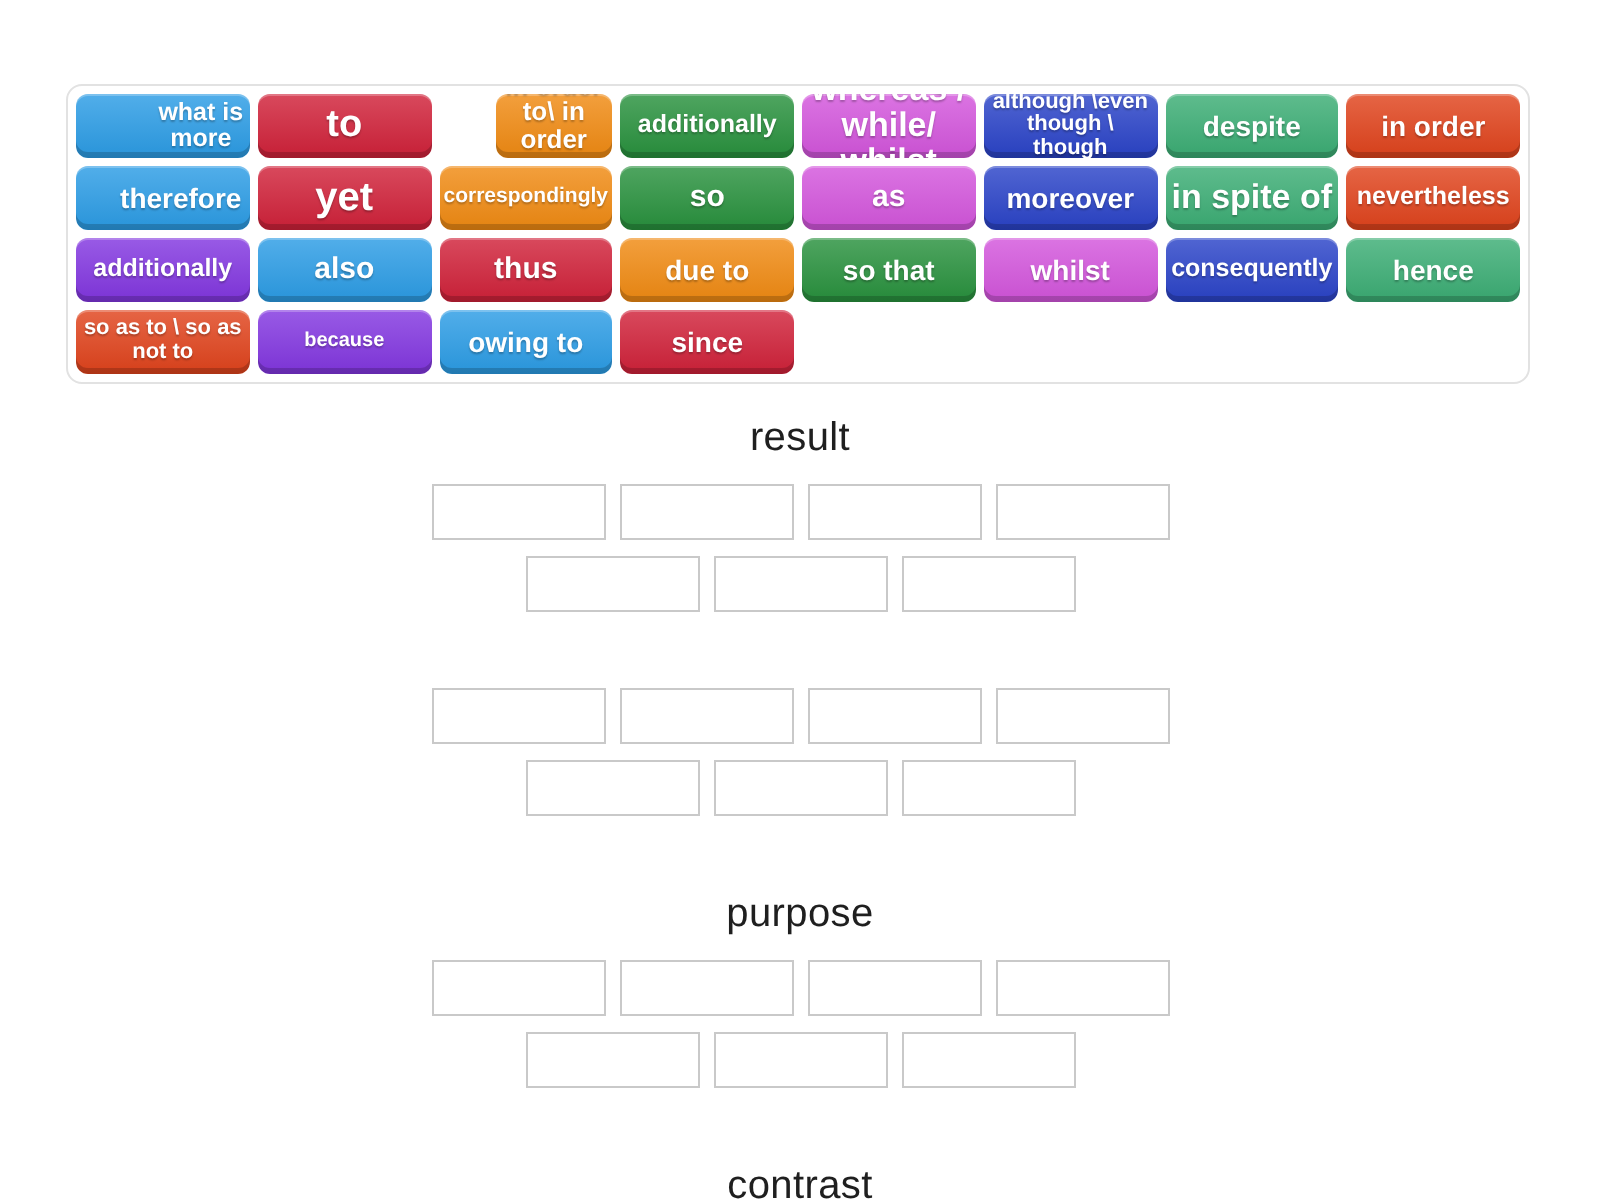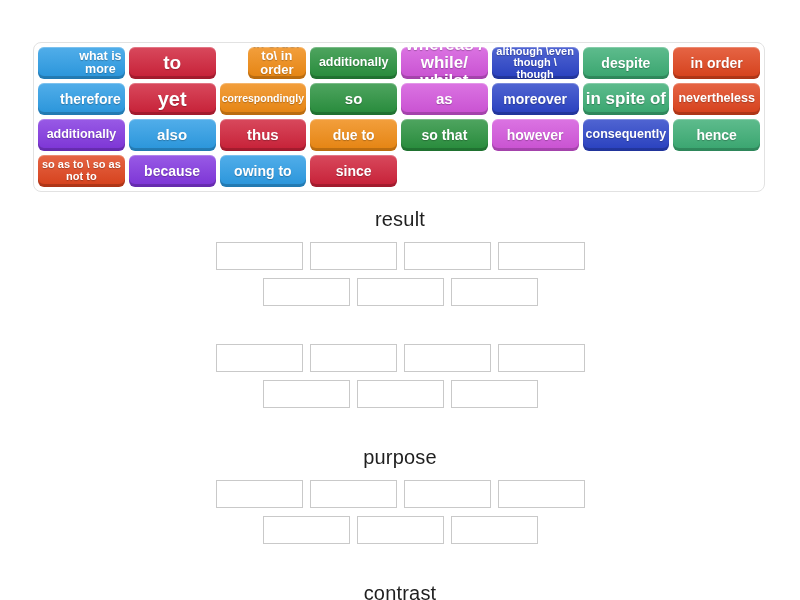--- a/index.html
+++ b/index.html
@@ -92,25 +92,25 @@
       <div class="chip" style="background-color: rgb(40, 145, 61); font-size: 15px;">so</div>
       <div class="chip" style="background-color: rgb(211, 85, 220); font-size: 15px;">as</div>
       <div class="chip" style="background-color: rgb(42, 67, 200); font-size: 14px;">moreover</div>
       <div class="chip" style="background-color: rgb(59, 173, 116); font-size: 17px;">in spite of</div>
       <div class="chip" style="background-color: rgb(224, 67, 28); font-size: 12.5px;">nevertheless</div>
       <div class="chip" style="background-color: rgb(130, 54, 224); font-size: 12.5px;">additionally</div>
       <div class="chip" style="background-color: rgb(43, 156, 229); font-size: 15px;">also</div>
       <div class="chip" style="background-color: rgb(208, 33, 57); font-size: 15px;">thus</div>
       <div class="chip" style="background-color: rgb(240, 138, 18); font-size: 14px;">due to</div>
       <div class="chip" style="background-color: rgb(40, 145, 61); font-size: 14px;">so that</div>
-      <div class="chip" style="background-color: rgb(211, 85, 220); font-size: 14px;">however</div>
+      <div class="chip" style="background-color: rgb(211, 85, 220); font-size: 14px;">whilst</div>
       <div class="chip" style="background-color: rgb(42, 67, 200); font-size: 12.5px;">consequently</div>
       <div class="chip" style="background-color: rgb(59, 173, 116); font-size: 14px;">hence</div>
       <div class="chip" style="background-color: rgb(224, 67, 28); font-size: 11px;">so as to \ so as not to</div>
-      <div class="chip" style="background-color: rgb(130, 54, 224); font-size: 14px; text-align: center;">because</div>
+      <div class="chip" style="background-color: rgb(130, 54, 224); font-size: 10px; text-align: center;">because</div>
       <div class="chip" style="background-color: rgb(43, 156, 229); font-size: 14px;">owing to</div>
       <div class="chip" style="background-color: rgb(208, 33, 57); font-size: 14px;">since</div>
     </div>
   <div class="groups-grid">
   <section class="group">
     <h2 class="group-title">result</h2>
   <div class="slot-row">
           <div class="slot"></div>
           <div class="slot"></div>
           <div class="slot"></div>

